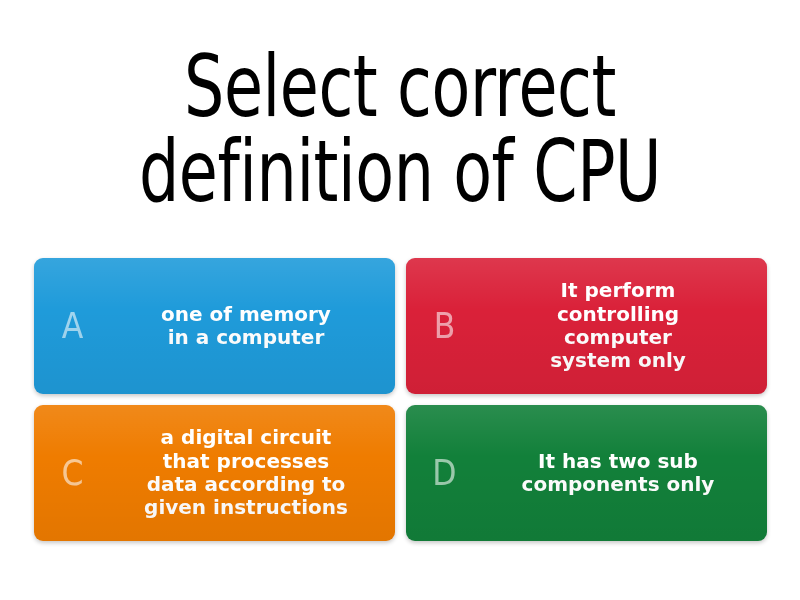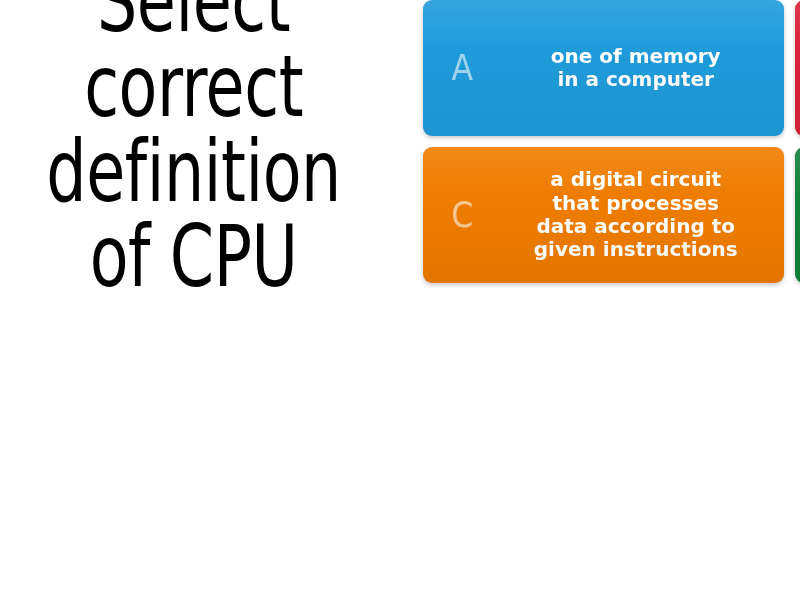--- a/index.html
+++ b/index.html
@@ -13,20 +13,21 @@
     font-family: "DejaVu Sans", sans-serif;
     overflow: hidden;
   }
 
   .quiz-root {
     position: relative;
     width: 800px;
     height: 600px;
     box-sizing: border-box;
     display: flex;
+    flex-direction: column;
   }
 
   
   .question-area {
     height: 258px;
     display: flex;
     align-items: center;
     justify-content: center;
     padding: 0 14px;
     box-sizing: border-box;

